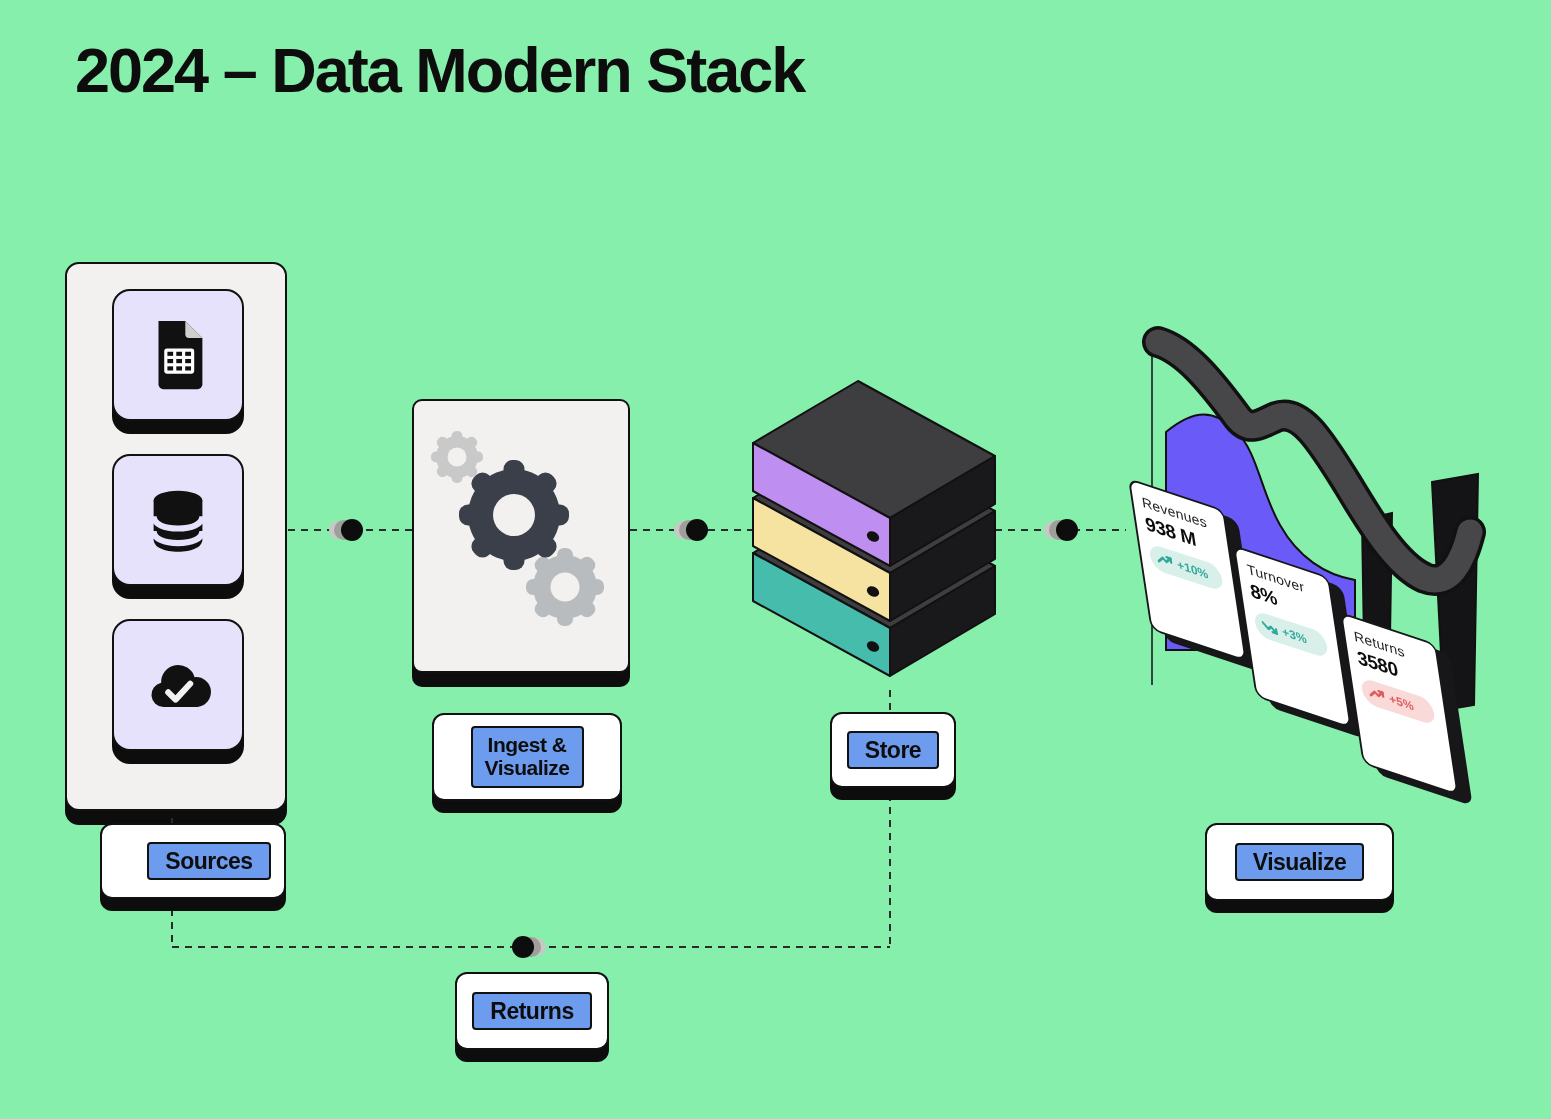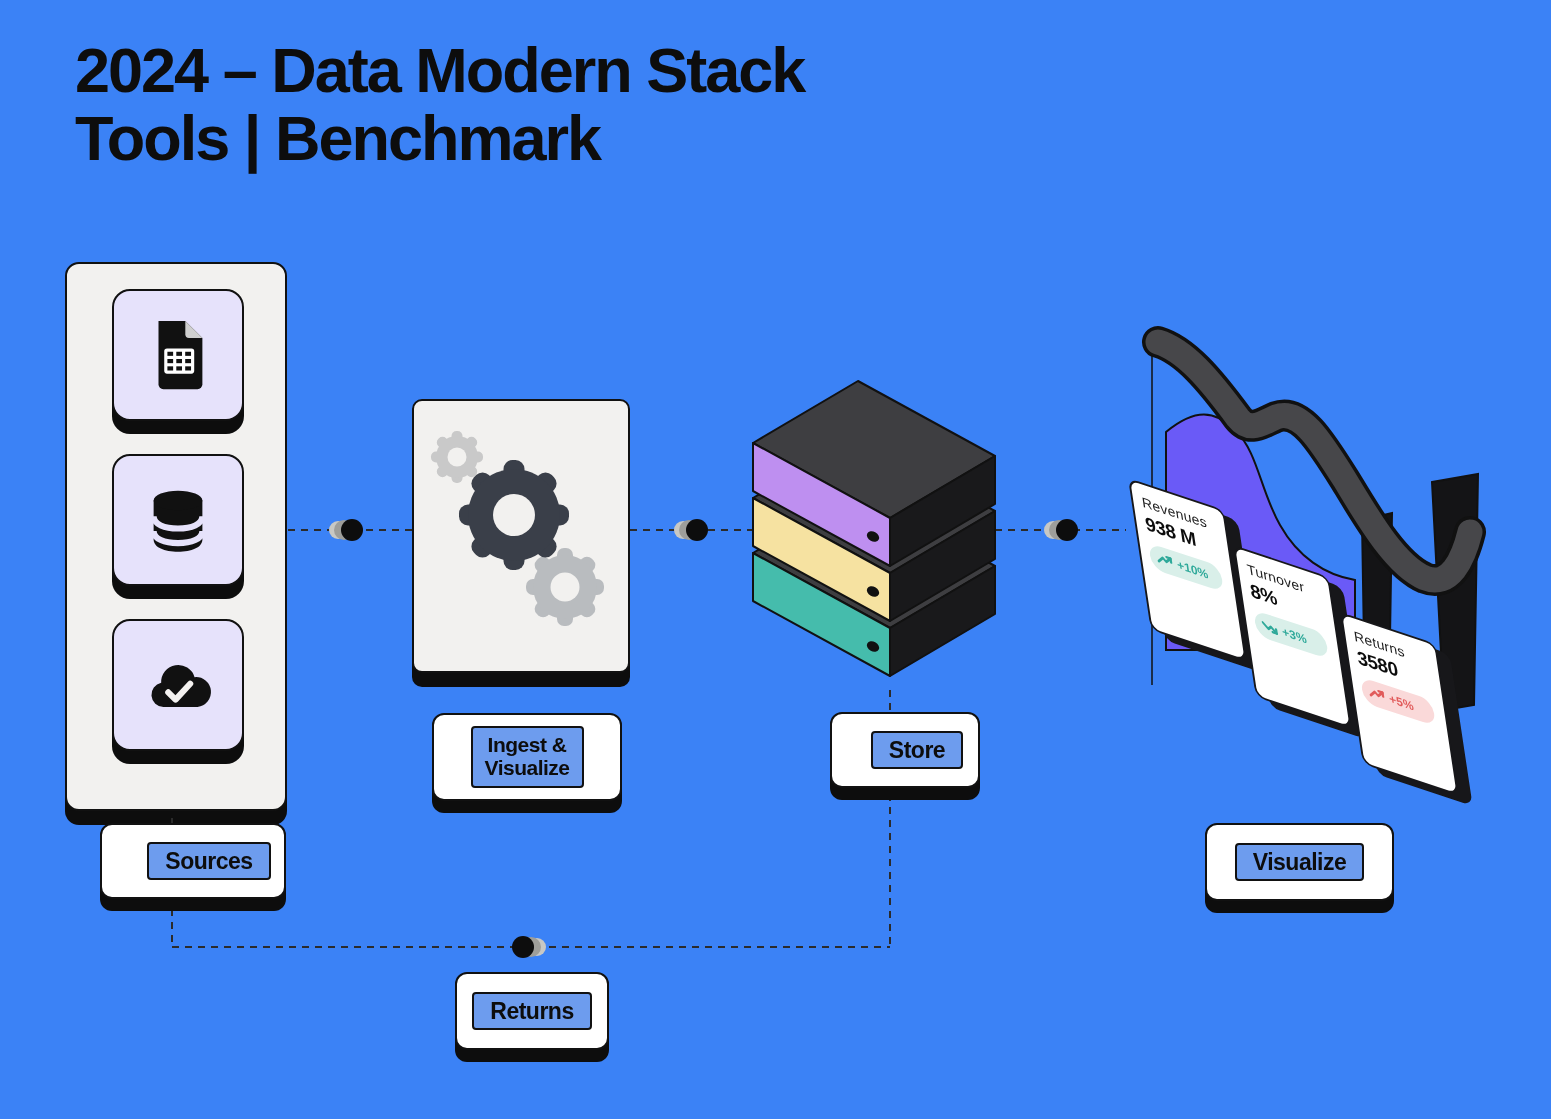--- a/index.html
+++ b/index.html
@@ -1,17 +1,17 @@
 <!DOCTYPE html>
 <html><head>
 <meta charset="utf-8">
 <style>
   html,body{margin:0;padding:0;}
   body{font-family:"Liberation Sans","DejaVu Sans",sans-serif;background:#F7DC8E;}
-  .canvas{position:relative;width:1551px;height:1119px;background:#3b82f6;overflow:hidden;}
+  .canvas{position:relative;width:1551px;height:1119px;background:#86efac;overflow:hidden;}
 
   
   .title{position:absolute;left:75px;top:36px;color:#0d0d0d;font-weight:700;
          font-size:63px;line-height:1.08;letter-spacing:-2px;}
 
   
   .panel{position:absolute;background:#F2F1EF;border:2.5px solid #111;border-radius:14px;
          box-shadow:0 14px 0 #0d0d0d;}
 
   
@@ -28,21 +28,21 @@
   
   .label-box{position:absolute;background:#ffffff;border:2.5px solid #111;border-radius:12px;
              box-shadow:0 12px 0 #0d0d0d;display:flex;align-items:center;justify-content:center;
              z-index:4;}
   .pill{background:#6D9CEE;border:2.5px solid #111;border-radius:4px;color:#0d0d0d;
         font-weight:700;font-size:23px;padding:5px 16px;text-align:center;line-height:1.08;
         letter-spacing:-0.5px;}
   .pill.small{font-size:21px;padding:6px 12px;}
   .lb-sources{left:100px;top:823px;width:150px;height:72px;padding-left:32px;}
   .lb-ingest{left:432px;top:713px;width:186px;height:84px;}
-  .lb-store{left:830px;top:712px;width:122px;height:72px;padding-left:24px;}
+  .lb-store{left:830px;top:712px;width:122px;height:72px;}
   .lb-activate{left:455px;top:972px;width:150px;height:74px;}
   .lb-visualize{left:1205px;top:823px;width:185px;height:74px;}
 
   
   .overlay{position:absolute;left:0;top:0;z-index:1;}
   .artwork{position:absolute;z-index:2;}
 
   
   .kpi{position:absolute;width:96px;height:152px;background:#fff;border:2px solid #17171a;
        border-radius:10px;box-shadow:13px 6px 0 #17171a;z-index:3;
@@ -59,21 +59,20 @@
   .kpi-3{left:1340px;top:612px;}
   .trend{width:16px;height:12px;display:inline-block;}
 </style>
 </head>
 <body>
 
 <div class="canvas">
 
   <div class="title">
     <div>2024 – Data Modern Stack</div>
-    <div>Tools | Benchmark</div>
   </div>
 
   <svg class="overlay" width="1551" height="1119">
     <g stroke="#2B2B2B" stroke-width="2" stroke-dasharray="7 6" fill="none">
       <path d="M288,530 H412"></path>
       <path d="M630,530 H753"></path>
       <path d="M995,530 H1126"></path>
       <path d="M172,818 V947"></path>
       <path d="M172,947 H890"></path>
       <path d="M890,690 V947"></path>

